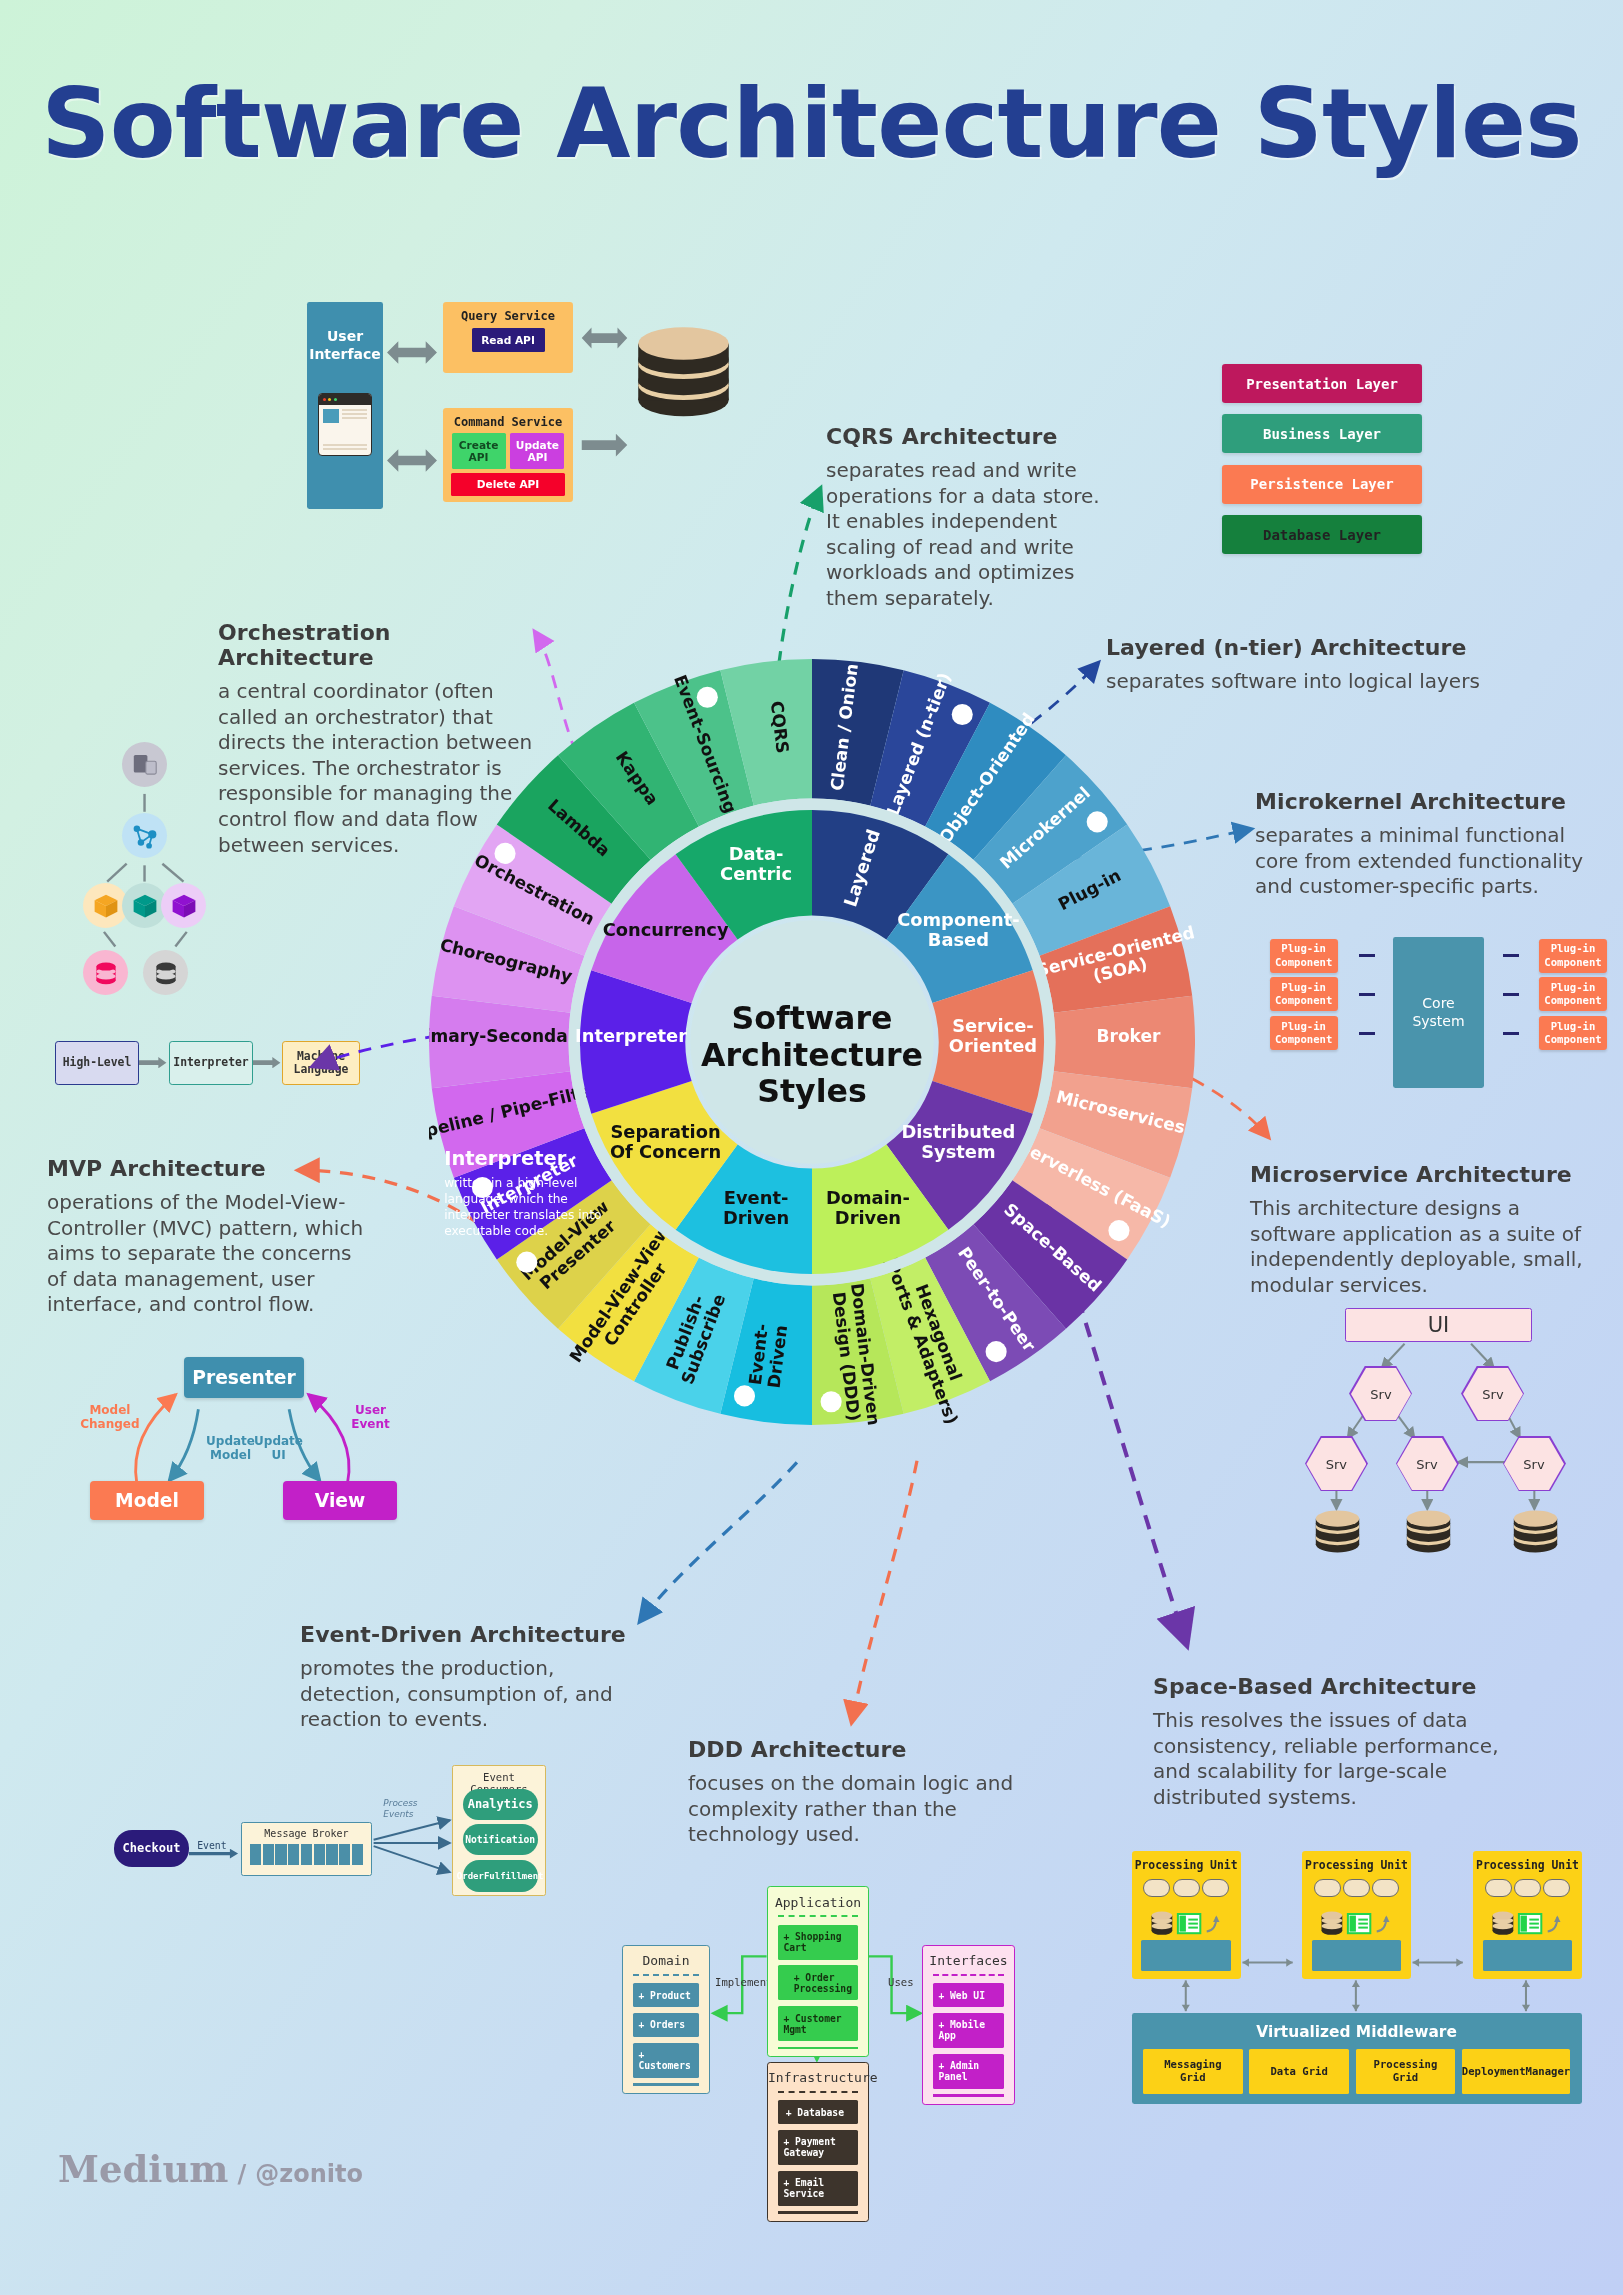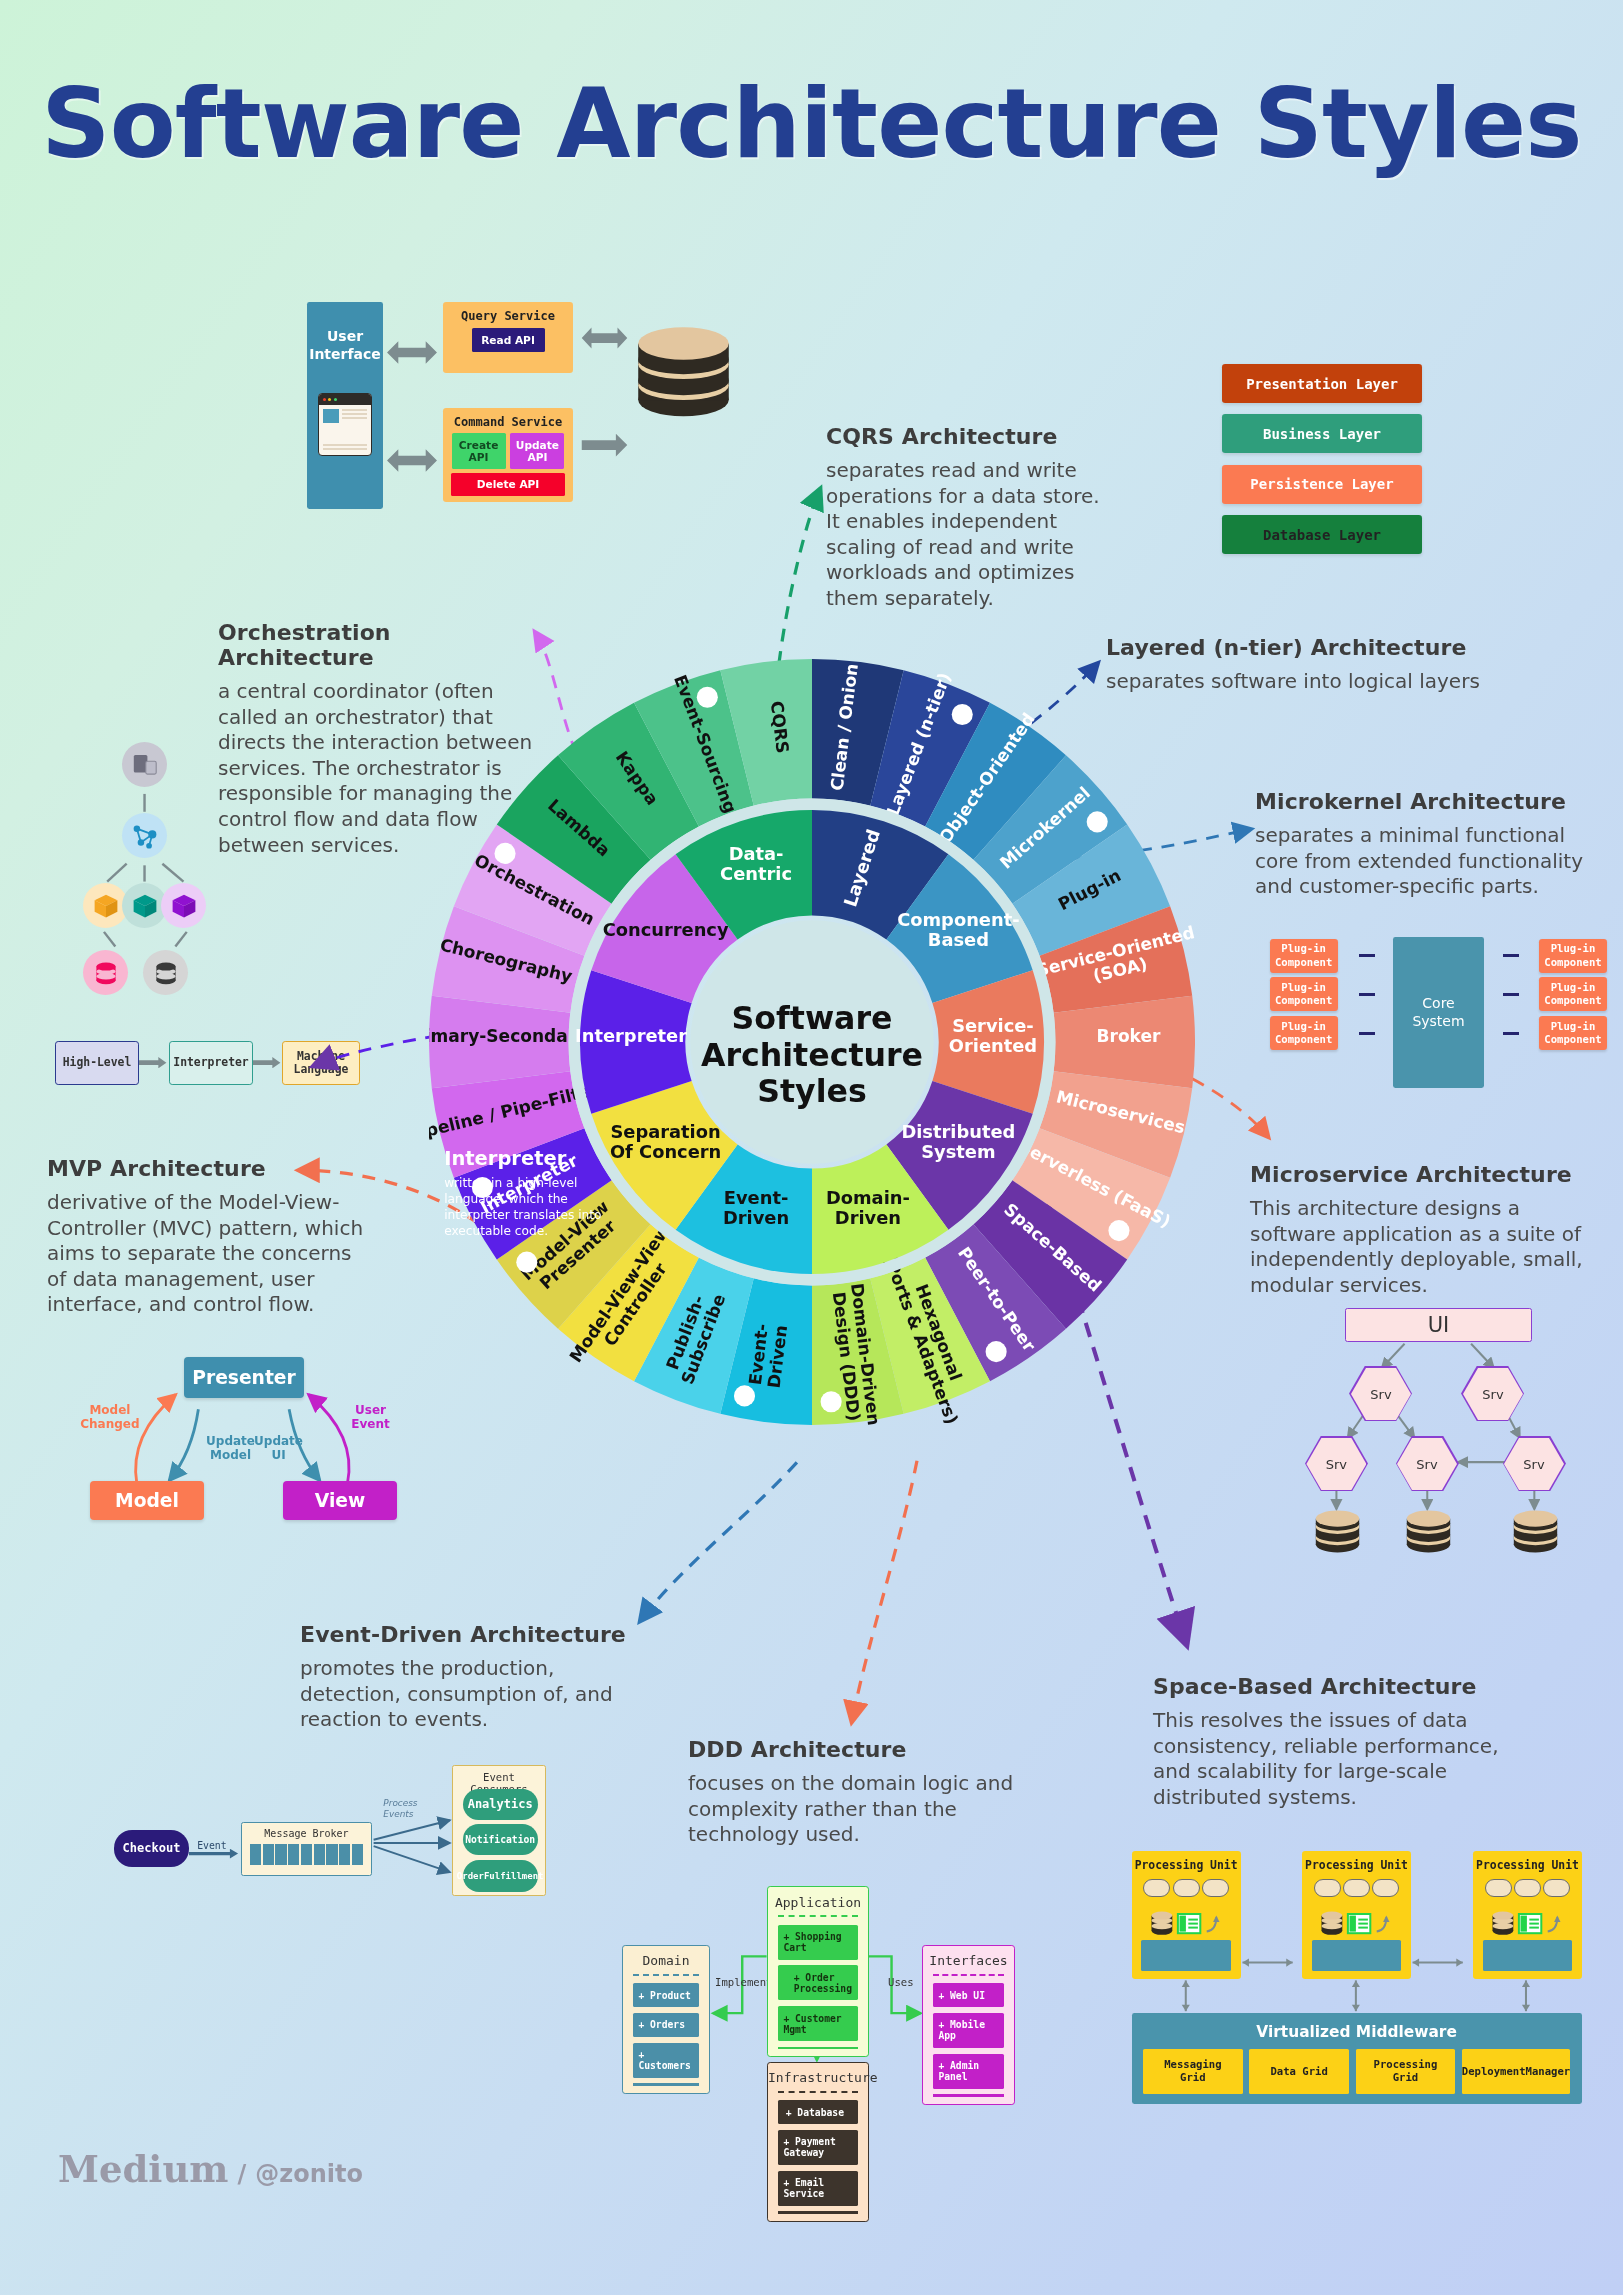--- a/index.html
+++ b/index.html
@@ -216,21 +216,21 @@
     <rect x="4" y="26" width="112" height="70" fill="#2f2a22"></rect>
     <ellipse cx="60" cy="78" rx="56" ry="18" fill="#e8cfa5"></ellipse>
     <ellipse cx="60" cy="72" rx="56" ry="18" fill="#2f2a22"></ellipse>
     <ellipse cx="60" cy="52" rx="56" ry="18" fill="#e8cfa5"></ellipse>
     <ellipse cx="60" cy="46" rx="56" ry="18" fill="#2f2a22"></ellipse>
     <ellipse cx="60" cy="26" rx="56" ry="20" fill="#e3c69f"></ellipse>
   </svg>
 </div>
 
 <div class="abs" id="layer-legend">
-  <div class="layer-chip" style="background:#c2410c;color:#fff">
+  <div class="layer-chip" style="background:#be185d;color:#fff">
       <span>Presentation Layer</span>
     </div>
   <div class="layer-chip" style="background:#2f9e7c;color:#fff">
       <span>Business Layer</span>
     </div>
   <div class="layer-chip" style="background:#fb7a52;color:#fff">
       <span>Persistence Layer</span>
     </div>
   <div class="layer-chip" style="background:#15803d;color:#222">
       <span>Database Layer</span>
@@ -436,21 +436,21 @@
   <svg style="position:absolute; left:84px; top:16px;" width="29" height="11.4" viewBox="0 0 36 14">
       <path d="M0 4 h24 v-4 l10 7 l-10 7 v-4 h-24 z" fill="#7d8c8f"></path>
     </svg>
   <svg style="position:absolute; left:198px; top:16px;" width="29" height="11.4" viewBox="0 0 36 14">
       <path d="M0 4 h24 v-4 l10 7 l-10 7 v-4 h-24 z" fill="#7d8c8f"></path>
     </svg>
 </div>
 
 <div class="abs" style="left:47px; top:1156px; width:325px;">
   <div class="callout-title">MVP Architecture</div>
-  <div class="callout-body">derivative of the Model-View-Controller (MVC) pattern, which aims to separate the concerns of data management, user interface, and control flow.</div>
+  <div class="callout-body">operations of the Model-View-Controller (MVC) pattern, which aims to separate the concerns of data management, user interface, and control flow.</div>
 </div>
 
 <div class="abs" style="left:62px; top:1346px; width:357px; height:162px;">
   <svg style="position:absolute; left:0; top:0;" width="357" height="162" viewBox="0 0 440 200">
     <defs>
       <marker id="mb" markerWidth="8" markerHeight="8" refX="6" refY="3.5" orient="auto">
           <path d="M0,0 L7,3.5 L0,7 z" fill="#3f8fae"></path>
         </marker>
       <marker id="mo" markerWidth="8" markerHeight="8" refX="6" refY="3.5" orient="auto">
           <path d="M0,0 L7,3.5 L0,7 z" fill="#fb7a52"></path>

